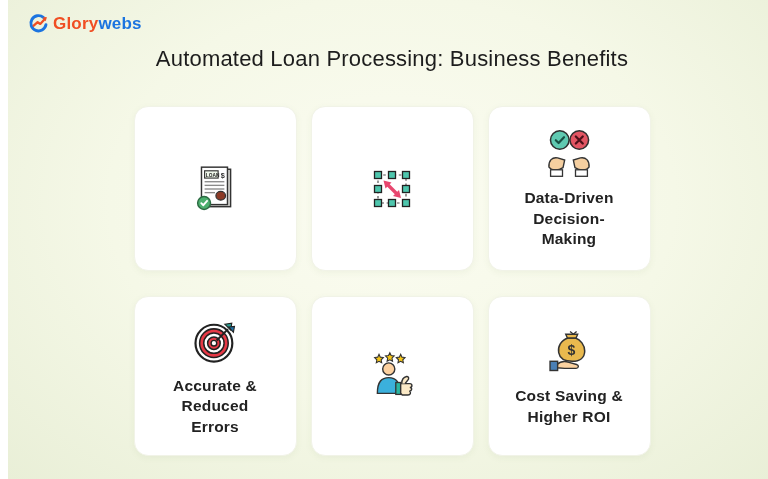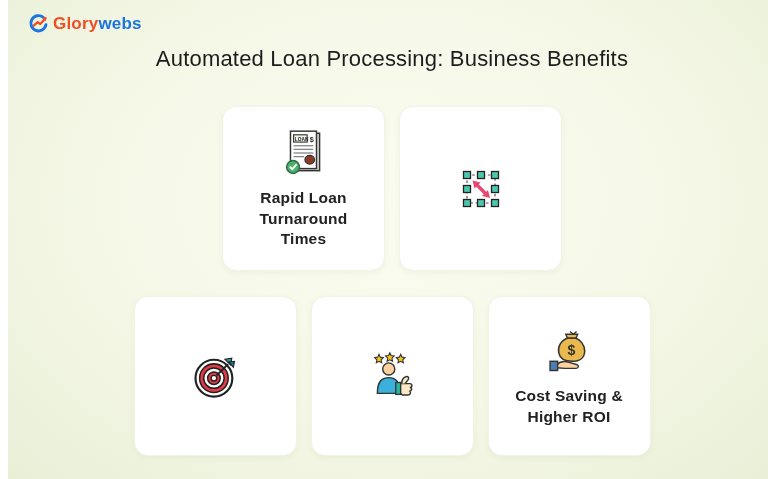--- a/index.html
+++ b/index.html
@@ -87,23 +87,20 @@
             <text x="29.5" y="14.5" font-family="Liberation Sans, sans-serif" font-size="7" font-weight="bold" fill="#333">$</text>
             <line x1="14" y1="18" x2="33" y2="18" stroke="#8a8a8a" stroke-width="1.3"></line>
             <line x1="14" y1="21.5" x2="33" y2="21.5" stroke="#8a8a8a" stroke-width="1.3"></line>
             <line x1="14" y1="25" x2="33" y2="25" stroke="#8a8a8a" stroke-width="1.3"></line>
             <line x1="14" y1="28.5" x2="24" y2="28.5" stroke="#8a8a8a" stroke-width="1.3"></line>
             <ellipse cx="29.5" cy="31.5" rx="4.6" ry="4.2" fill="#8c3a26" stroke="#333" stroke-width="1.2"></ellipse>
             <circle cx="13.5" cy="38.5" r="6.2" fill="#4caf6e" stroke="#2c6b43" stroke-width="1.4"></circle>
             <path d="M10.8 38.6 L12.8 40.6 L16.4 36.4" fill="none" stroke="#ffffff" stroke-width="1.8" stroke-linecap="round" stroke-linejoin="round"></path>
           </svg>
         </span>
-        <div class="card-label">Rapid Loan
-Turnaround
-Times</div>
       </div>
 
       <div class="card">
         <span class="card-icon">
           <svg width="48" height="48" viewBox="0 0 48 48">
             <rect x="10" y="10" width="28" height="28" fill="none" stroke="#555" stroke-width="1.2" stroke-dasharray="2.6 2.6"></rect>
             <g fill="#4ec6ad" stroke="#222" stroke-width="1.3">
               <rect x="6.5" y="6.5" width="7" height="7"></rect>
               <rect x="20.5" y="6.5" width="7" height="7"></rect>
               <rect x="34.5" y="6.5" width="7" height="7"></rect>
@@ -114,38 +111,58 @@
               <rect x="34.5" y="34.5" width="7" height="7"></rect>
             </g>
             <line x1="19.5" y1="19.5" x2="29" y2="29" stroke="#e8476f" stroke-width="3.4"></line>
             <polygon points="15.5,15.5 23.5,17.5 17.5,23.5" fill="#e8476f"></polygon>
             <polygon points="33,33 25,31 31,25" fill="#e8476f"></polygon>
           </svg>
         </span>
       </div>
 
 
+      <div class="card">
+        <span class="card-icon">
+          <svg width="52" height="50" viewBox="0 0 48 46">
+            <circle cx="15.5" cy="11" r="8.6" fill="#5fc9b1" stroke="#2f2f2f" stroke-width="1.4"></circle>
+            <path d="M11.8 11.2 L14.4 13.8 L19.4 8.4" fill="none" stroke="#174f43" stroke-width="2" stroke-linecap="round" stroke-linejoin="round"></path>
+            <circle cx="33.5" cy="11" r="8.6" fill="#e25563" stroke="#2f2f2f" stroke-width="1.4"></circle>
+            <path d="M30.3 7.8 L36.7 14.2 M36.7 7.8 L30.3 14.2" stroke="#4d0f18" stroke-width="2.1" stroke-linecap="round"></path>
+            <path d="M5.5 36 C5 30 8.5 26.5 13.5 27.5 L20 29.5 L18.5 36.5 C14 39.5 8 39.5 5.5 36 Z" fill="#f5cfa0" stroke="#333" stroke-width="1.3"></path>
+            <path d="M42.5 36 C43 30 39.5 26.5 34.5 27.5 L28 29.5 L29.5 36.5 C34 39.5 40 39.5 42.5 36 Z" fill="#f5cfa0" stroke="#333" stroke-width="1.3"></path>
+            <rect x="7" y="38.5" width="11" height="6" fill="#ffffff" stroke="#333" stroke-width="1.2"></rect>
+            <rect x="30" y="38.5" width="11" height="6" fill="#ffffff" stroke="#333" stroke-width="1.2"></rect>
+          </svg>
+        </span>
+        <div class="card-label">Data-Driven
+Decision-
+Making</div>
+      </div>
 
     </div>
 
     <div class="row row-2">
 
       <div class="card">
         <span class="card-icon">
           <svg width="52" height="52" viewBox="0 0 48 48">
             <circle cx="23" cy="26" r="17" fill="#ffffff" stroke="#222" stroke-width="2"></circle>
             <circle cx="23" cy="26" r="13.2" fill="#e63946" stroke="#222" stroke-width="1.4"></circle>
             <circle cx="23" cy="26" r="9.4" fill="#ffffff" stroke="#222" stroke-width="1.4"></circle>
             <circle cx="23" cy="26" r="5.8" fill="#e63946" stroke="#222" stroke-width="1.4"></circle>
             <circle cx="23" cy="26" r="2.6" fill="#ffffff" stroke="#222" stroke-width="1.3"></circle>
             <line x1="36" y1="13" x2="25.5" y2="23.5" stroke="#222" stroke-width="1.8"></line>
             <polygon points="33,8.5 39.5,7.5 38.5,14" fill="#2a9d8f" stroke="#222" stroke-width="1"></polygon>
             <polygon points="36.5,11 42,10.5 41,16 " fill="#1d6fa3" stroke="#222" stroke-width="1"></polygon>
           </svg>
         </span>
+        <div class="card-label">Accurate &amp;
+Reduced
+Errors</div>
       </div>
 
       <div class="card">
         <span class="card-icon">
           <svg width="52" height="52" viewBox="0 0 48 48">
             <g fill="#f5c518" stroke="#333" stroke-width="1">
               <path d="M12 4 L13.2 6.6 L16 7 L14 9 L14.5 11.8 L12 10.5 L9.5 11.8 L10 9 L8 7 L10.8 6.6 Z"></path>
               <path d="M22 2.5 L23.2 5.1 L26 5.5 L24 7.5 L24.5 10.3 L22 9 L19.5 10.3 L20 7.5 L18 5.5 L20.8 5.1 Z"></path>
               <path d="M32 4 L33.2 6.6 L36 7 L34 9 L34.5 11.8 L32 10.5 L29.5 11.8 L30 9 L28 7 L30.8 6.6 Z"></path>
             </g>

